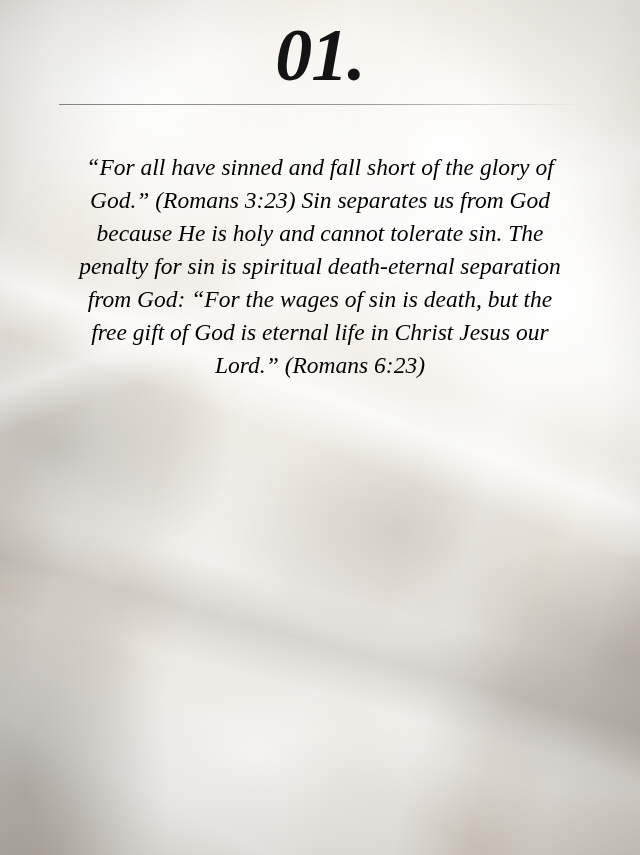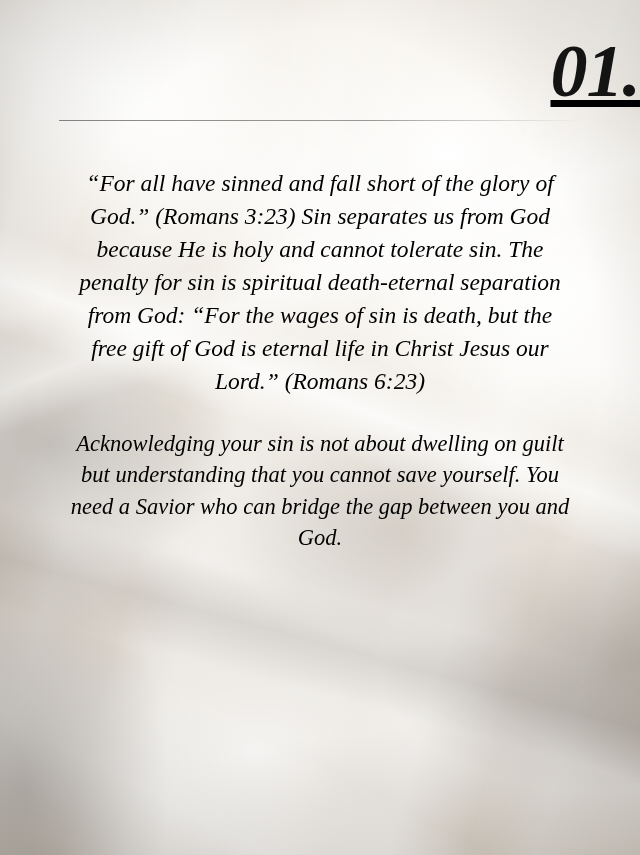--- a/index.html
+++ b/index.html
@@ -116,24 +116,23 @@
     position: absolute;
     inset: 0;
     display: flex;
     flex-direction: column;
     align-items: center;
   }
 
   .number-block {
     position: relative;
     width: 100%;
-    margin-top: 36px;
+    margin-top: 20px;
     display: flex;
-    justify-content: flex-end;
-    text-decoration: underline;
+    justify-content: center;
   }
 
   .step-number {
     font-family: "Liberation Serif", serif;
     font-weight: 700;
     font-style: italic;
     font-size: 74px;
     line-height: 0.95;
     letter-spacing: -1px;
     color: #141414;
@@ -209,17 +208,16 @@
       <div class="step-number">01.</div>
     </div>
 
     <div class="rule-row">
       <div class="rule"></div>
     </div>
 
 
     <div class="body-wrap">
       <p class="para para-1">“For all have sinned and fall short of the glory of God.” (Romans 3:23) Sin separates us from God because He is holy and cannot tolerate sin. The penalty for sin is spiritual death-eternal separation from God: “For the wages of sin is death, but the free gift of God is eternal life in Christ Jesus our Lord.” (Romans 6:23)</p>
-      <p class="para para-2">Acknowledging your sin is not about dwelling on guilt but understanding that you cannot save yourself. You need a Savior who can bridge the gap between you and God.</p>
     </div>
 
   </div>
 </div>
 
 </body></html>

